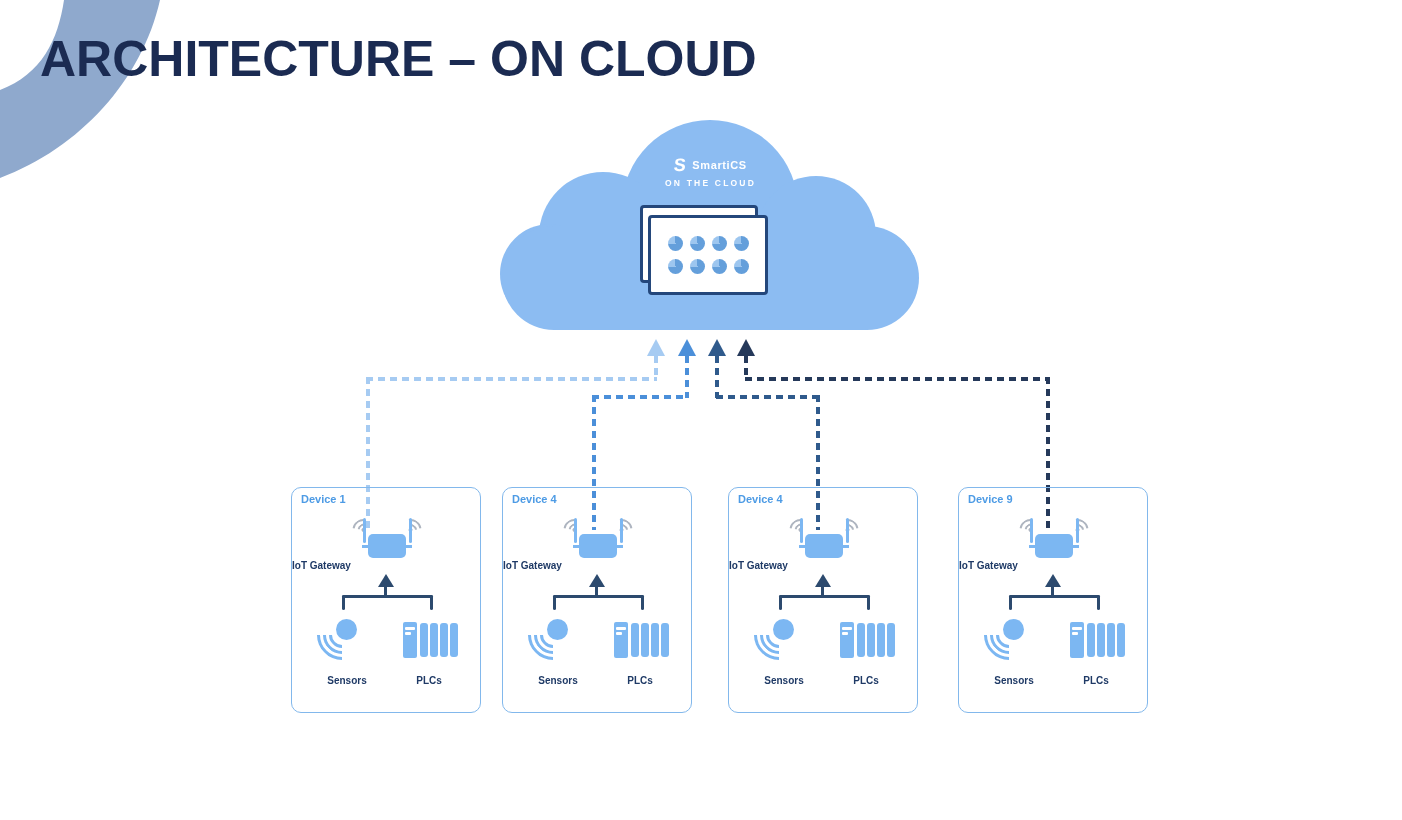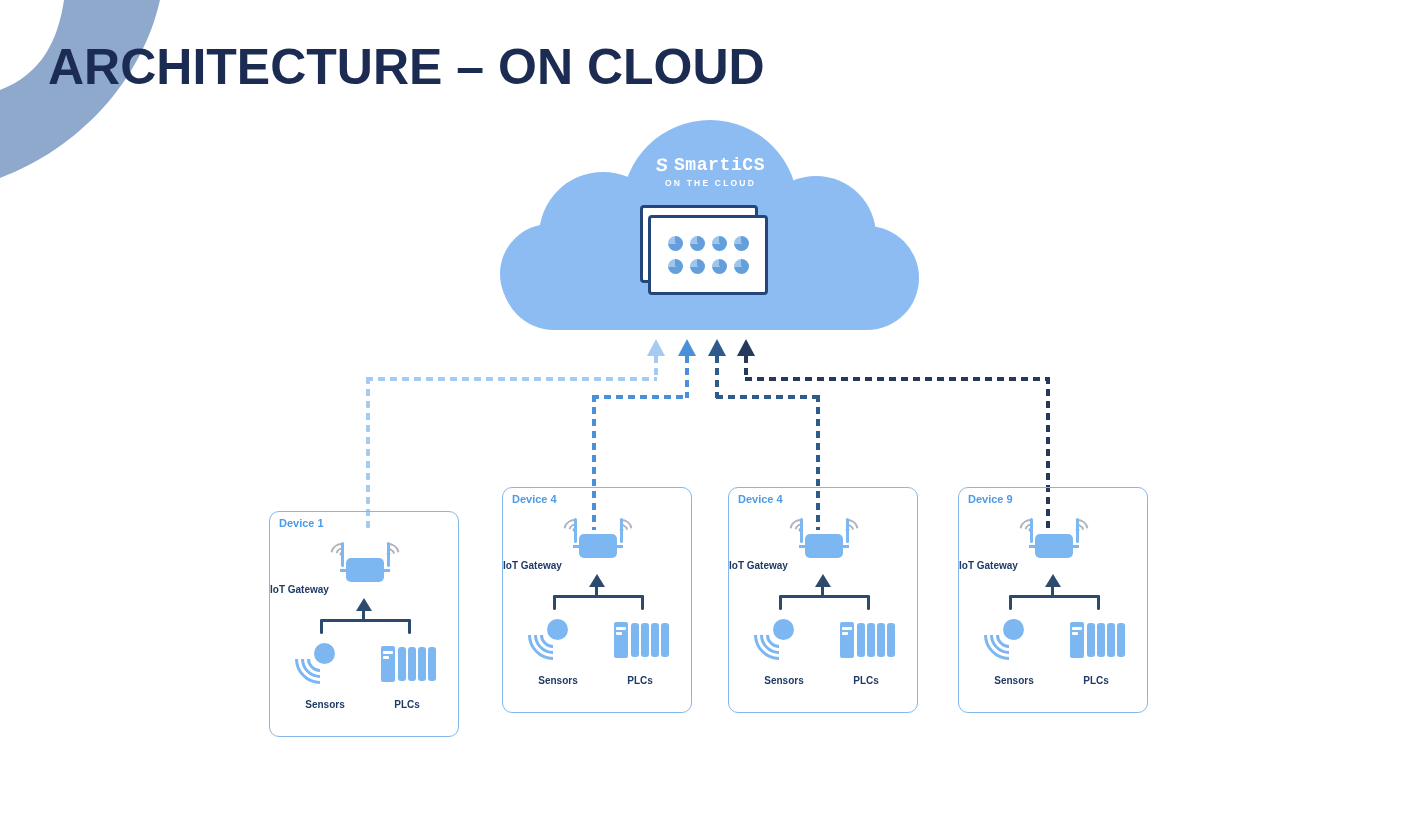--- a/index.html
+++ b/index.html
@@ -6,32 +6,32 @@
   .stage {
     position:relative; width:1402px; height:820px; overflow:hidden;
     background:#ffffff; font-family:"Liberation Sans","DejaVu Sans",sans-serif;
   }
 
   
   .deco { position:absolute; left:0; top:0; }
 
   
   .title {
-    position:absolute; left:40px; top:30px; margin:8px;
+    position:absolute; left:40px; top:30px; margin:0;
     font-size:50px; font-weight:800; letter-spacing:0px; color:#1B2B52;
     white-space:nowrap;
   }
 
   
   .cloud { position:absolute; left:498px; top:116px; width:425px; height:216px; }
   .cloud svg { position:absolute; left:0; top:0; }
   .cloud-logo { position:absolute; left:0; top:40px; width:100%; text-align:center; color:#ffffff; }
   .logo-row { display:flex; align-items:center; justify-content:center; gap:6px; }
   .logo-mark { font-size:18px; font-weight:800; transform:skewX(-6deg); line-height:1; }
-  .logo-text { font-size:18px; font-weight:700; letter-spacing:0.6px; line-height:1;font-family:Liberation Mono, monospace; }
+  .logo-text { font-size:11px; font-weight:700; letter-spacing:0.6px; line-height:1; }
   .cloud-sub { margin-top:4px; font-size:8.5px; font-weight:700; letter-spacing:2.2px; }
 
   
   .cards { position:absolute; left:142px; top:89px; width:130px; height:92px; }
   .card { position:absolute; background:#ffffff; border:3.5px solid #24477B; border-radius:4px; box-sizing:border-box; }
   .card.back  { left:0; top:0;  width:118px; height:78px; }
   .card.front { left:8px; top:10px; width:120px; height:80px;
     display:grid; grid-template-columns:repeat(4,15px); grid-template-rows:repeat(2,15px);
     column-gap:7px; row-gap:8px; justify-content:center; align-content:center; }
   .dcircle { width:15px; height:15px; border-radius:50%;
@@ -147,21 +147,21 @@
   <div class="conn conn3 ah" style="left: 708px; top: 339px; --c: #2F5A8C;"></div>
   <div class="conn conn3 vdash" style="left: 715px; top: 356px; height: 42px; --c: #2F5A8C;"></div>
   <div class="conn conn3 hdash" style="left: 716px; top: 395px; width: 104px; --c: #2F5A8C;"></div>
   <div class="conn conn3 vdash" style="left: 816px; top: 395px; height: 135px; --c: #2F5A8C;"></div>
 
   <div class="conn conn4 ah" style="left: 737px; top: 339px; --c: #25395A;"></div>
   <div class="conn conn4 vdash" style="left: 744px; top: 356px; height: 24px; --c: #25395A;"></div>
   <div class="conn conn4 hdash" style="left: 745px; top: 377px; width: 304px; --c: #25395A;"></div>
   <div class="conn conn4 vdash" style="left: 1046px; top: 377px; height: 153px; --c: #25395A;"></div>
 
-  <div class="device" style="left:269px;margin-top:24px;">
+  <div class="device" style="left:291px;">
     <div class="device-label">Device 1</div>
     <span class="wifi wl">
         <i class="dot"></i>
         <i class="a1"></i>
         <i class="a2"></i>
       </span>
     <span class="wifi wr">
         <i class="dot"></i>
         <i class="a1"></i>
         <i class="a2"></i>

